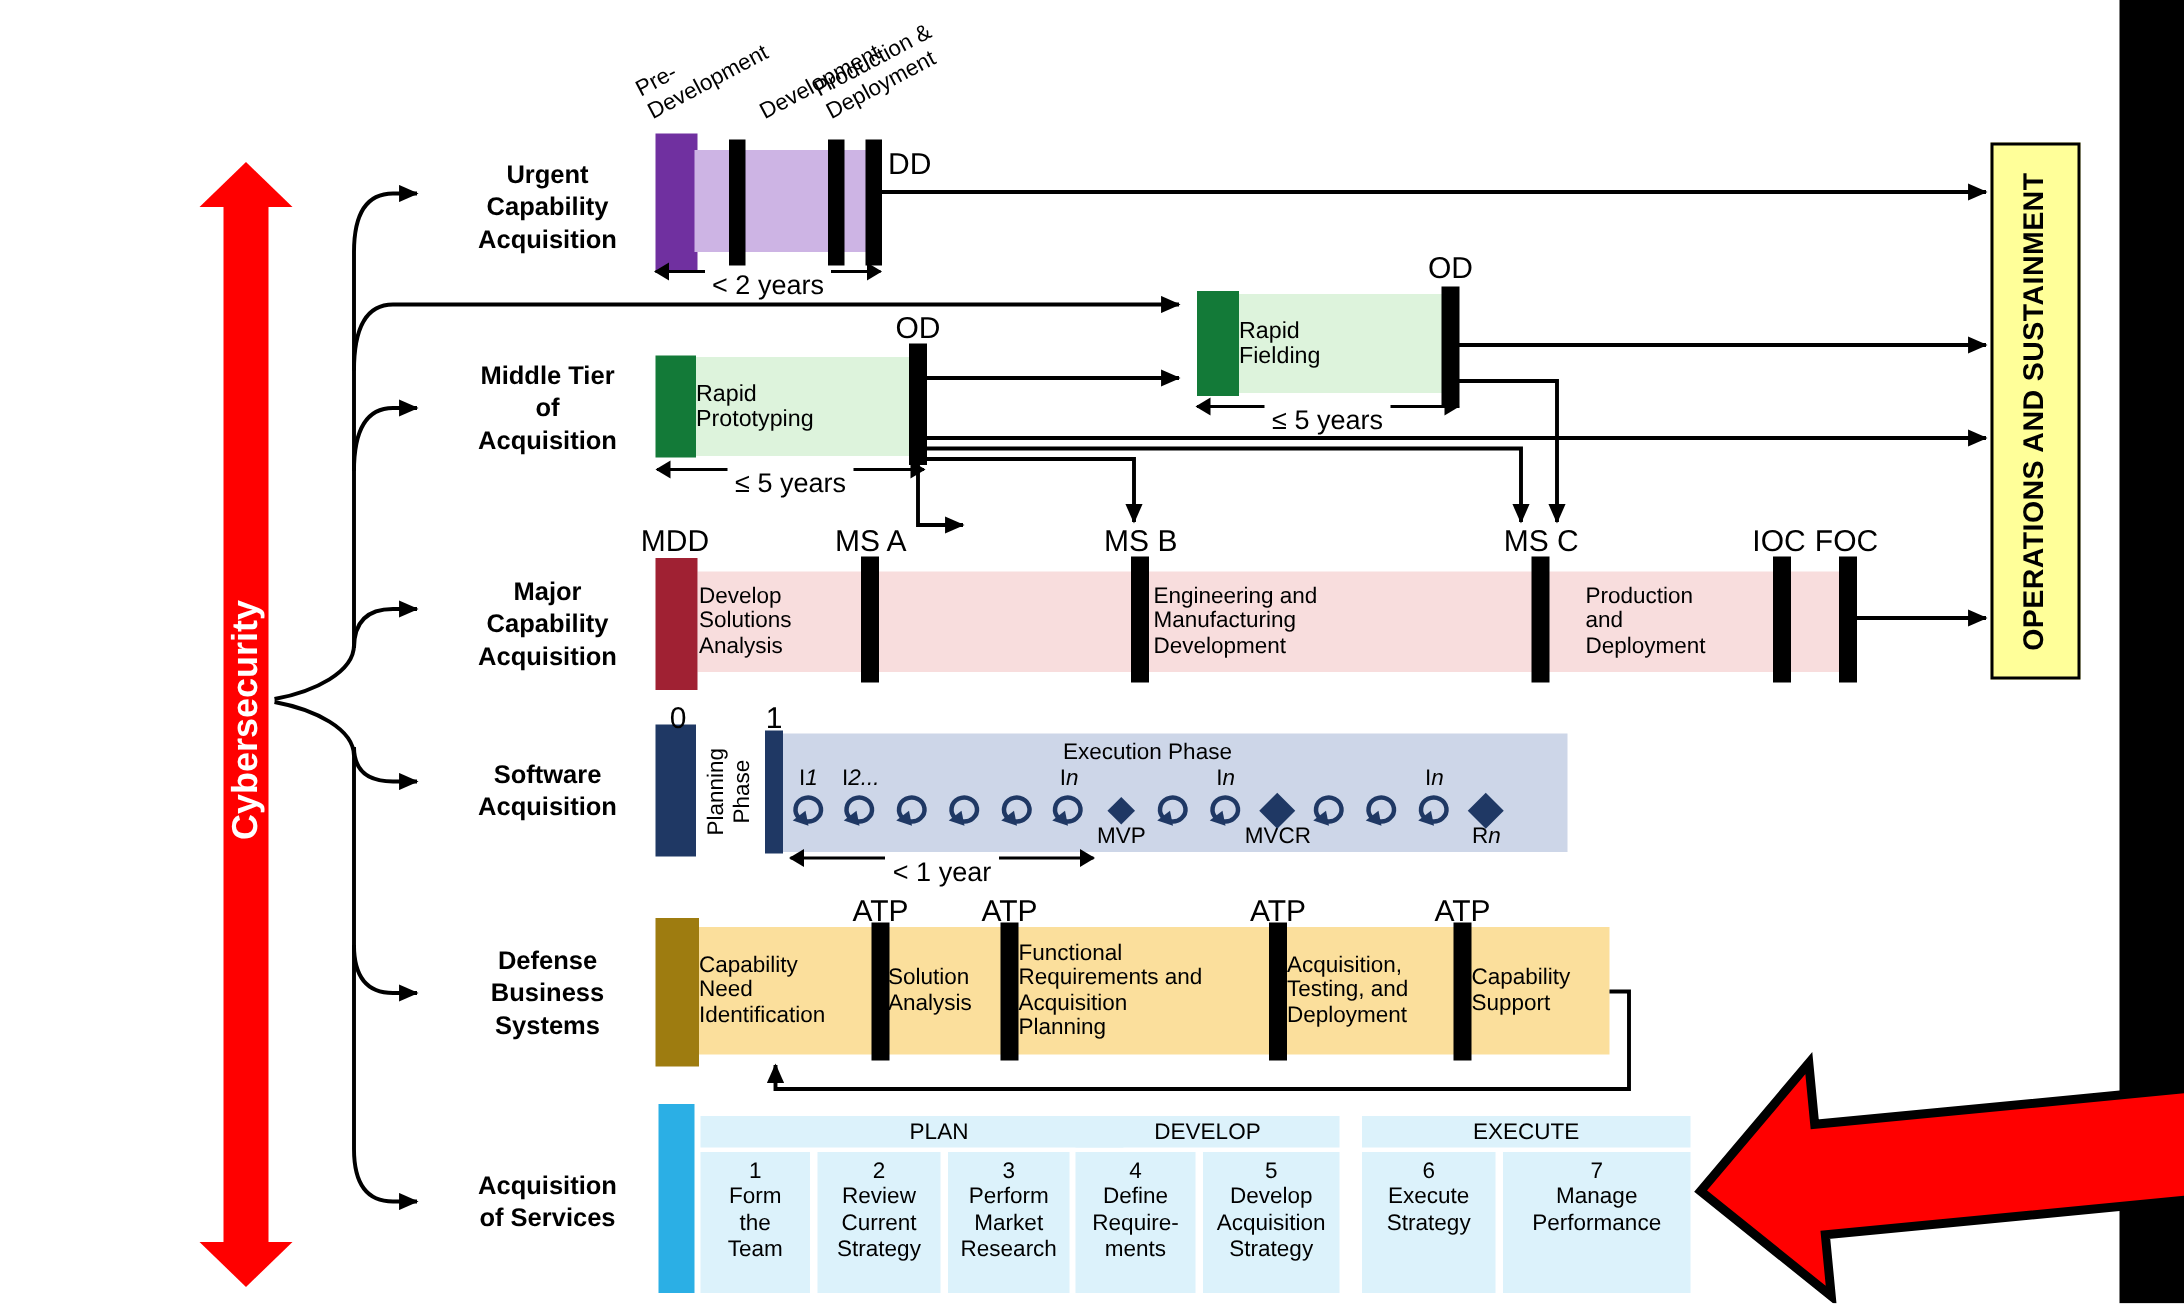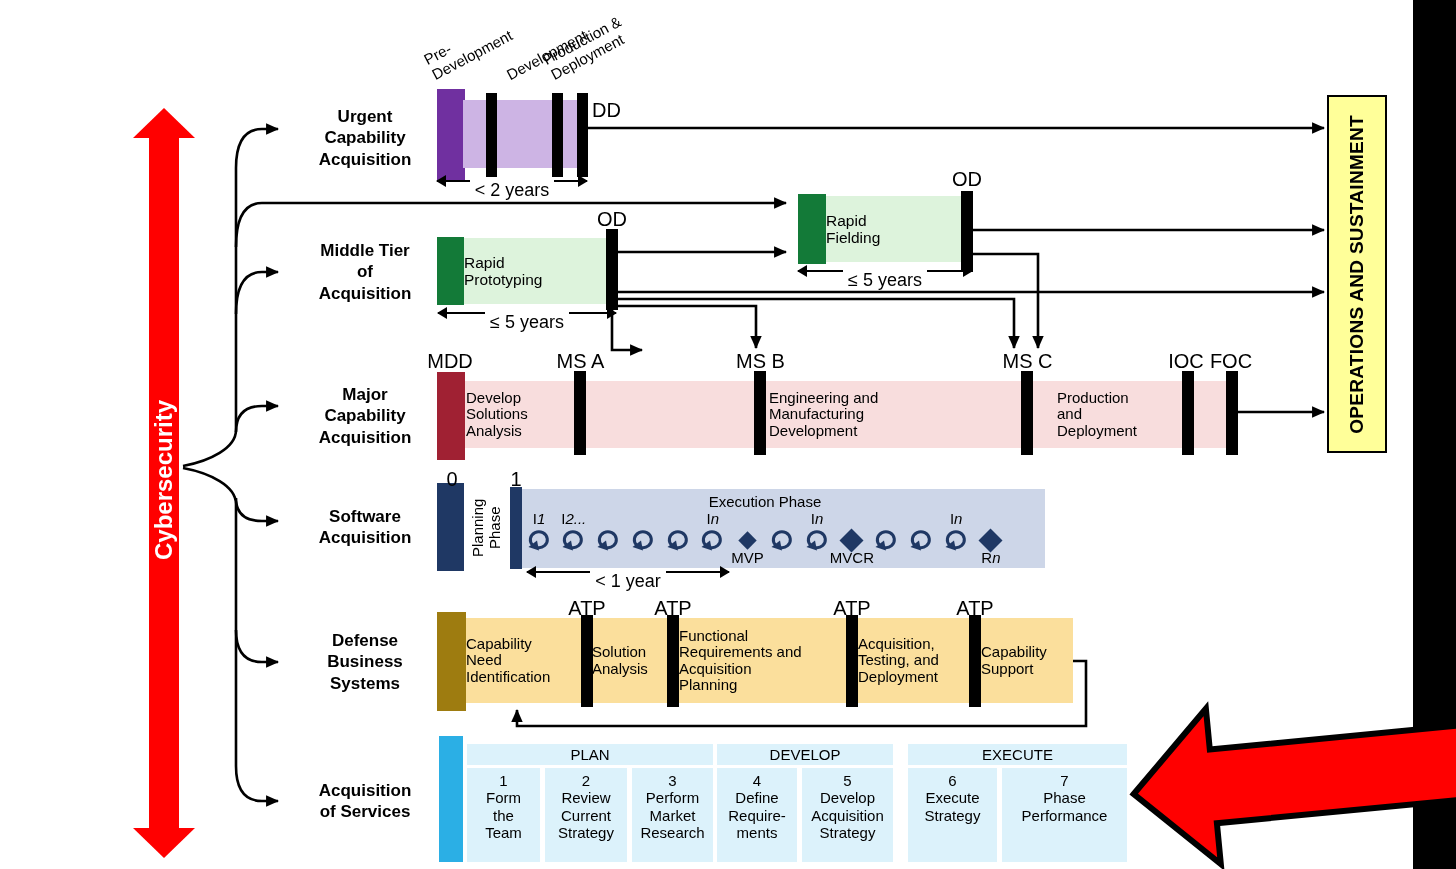--- a/index.html
+++ b/index.html
@@ -301,21 +301,21 @@
 Requirements and
 Acquisition
 Planning</div>
   <div class="phase" style="left:858px;top:618px;width:112px;height:85px;">Acquisition,
 Testing, and
 Deployment</div>
   <div class="phase" style="left:981px;top:618px;width:93px;height:85px;">Capability
 Support</div>
 
   <div class="blk z2" style="left:439px;top:736px;width:24px;height:126px;background:#2BAFE5;"></div>
-  <div class="svc-head" style="left:467px;top:744px;width:246px;">
+  <div class="svc-head" style="left:467px;top:744px;width:246px;padding-left:36px;">
       <span>PLAN</span>
     </div>
   <div class="svc-head" style="left:717px;top:744px;width:176px;">
       <span>DEVELOP</span>
     </div>
   <div class="svc-head" style="left:908px;top:744px;width:219px;">
       <span>EXECUTE</span>
     </div>
 
   <div class="svc-cell" style="left:467px;top:768px;width:73px;"><div>1</div><div class="pre">Form
@@ -328,21 +328,21 @@
 Market
 Research</div></div>
   <div class="svc-cell" style="left:717px;top:768px;width:80px;"><div>4</div><div class="pre">Define
 Require-
 ments</div></div>
   <div class="svc-cell" style="left:802px;top:768px;width:91px;"><div>5</div><div class="pre">Develop
 Acquisition
 Strategy</div></div>
   <div class="svc-cell" style="left:908px;top:768px;width:89px;"><div>6</div><div class="pre">Execute
 Strategy</div></div>
-  <div class="svc-cell" style="left:1002px;top:768px;width:125px;"><div>7</div><div class="pre">Phase
+  <div class="svc-cell" style="left:1002px;top:768px;width:125px;"><div>7</div><div class="pre">Manage
 Performance</div></div>
 
   <div class="abs z2" style="left:1327px;top:95px;width:60px;height:358px;background:#FFFF99;border:2px solid #000;box-sizing:border-box;display:flex;align-items:center;justify-content:center;">
     <div class="vtext" style="font-weight:bold;font-size:19px;letter-spacing:0.3px;white-space:nowrap;">OPERATIONS AND SUSTAINMENT</div>
   </div>
 
   <svg class="overlay z3" width="1456" height="869" viewBox="0 0 1456 869">
     <defs>
       <marker id="arr" markerWidth="5" markerHeight="4.4" refX="4.6" refY="2.2" orient="auto">
         <path d="M0,0 L5,2.2 L0,4.4 Z" fill="#000"></path>

